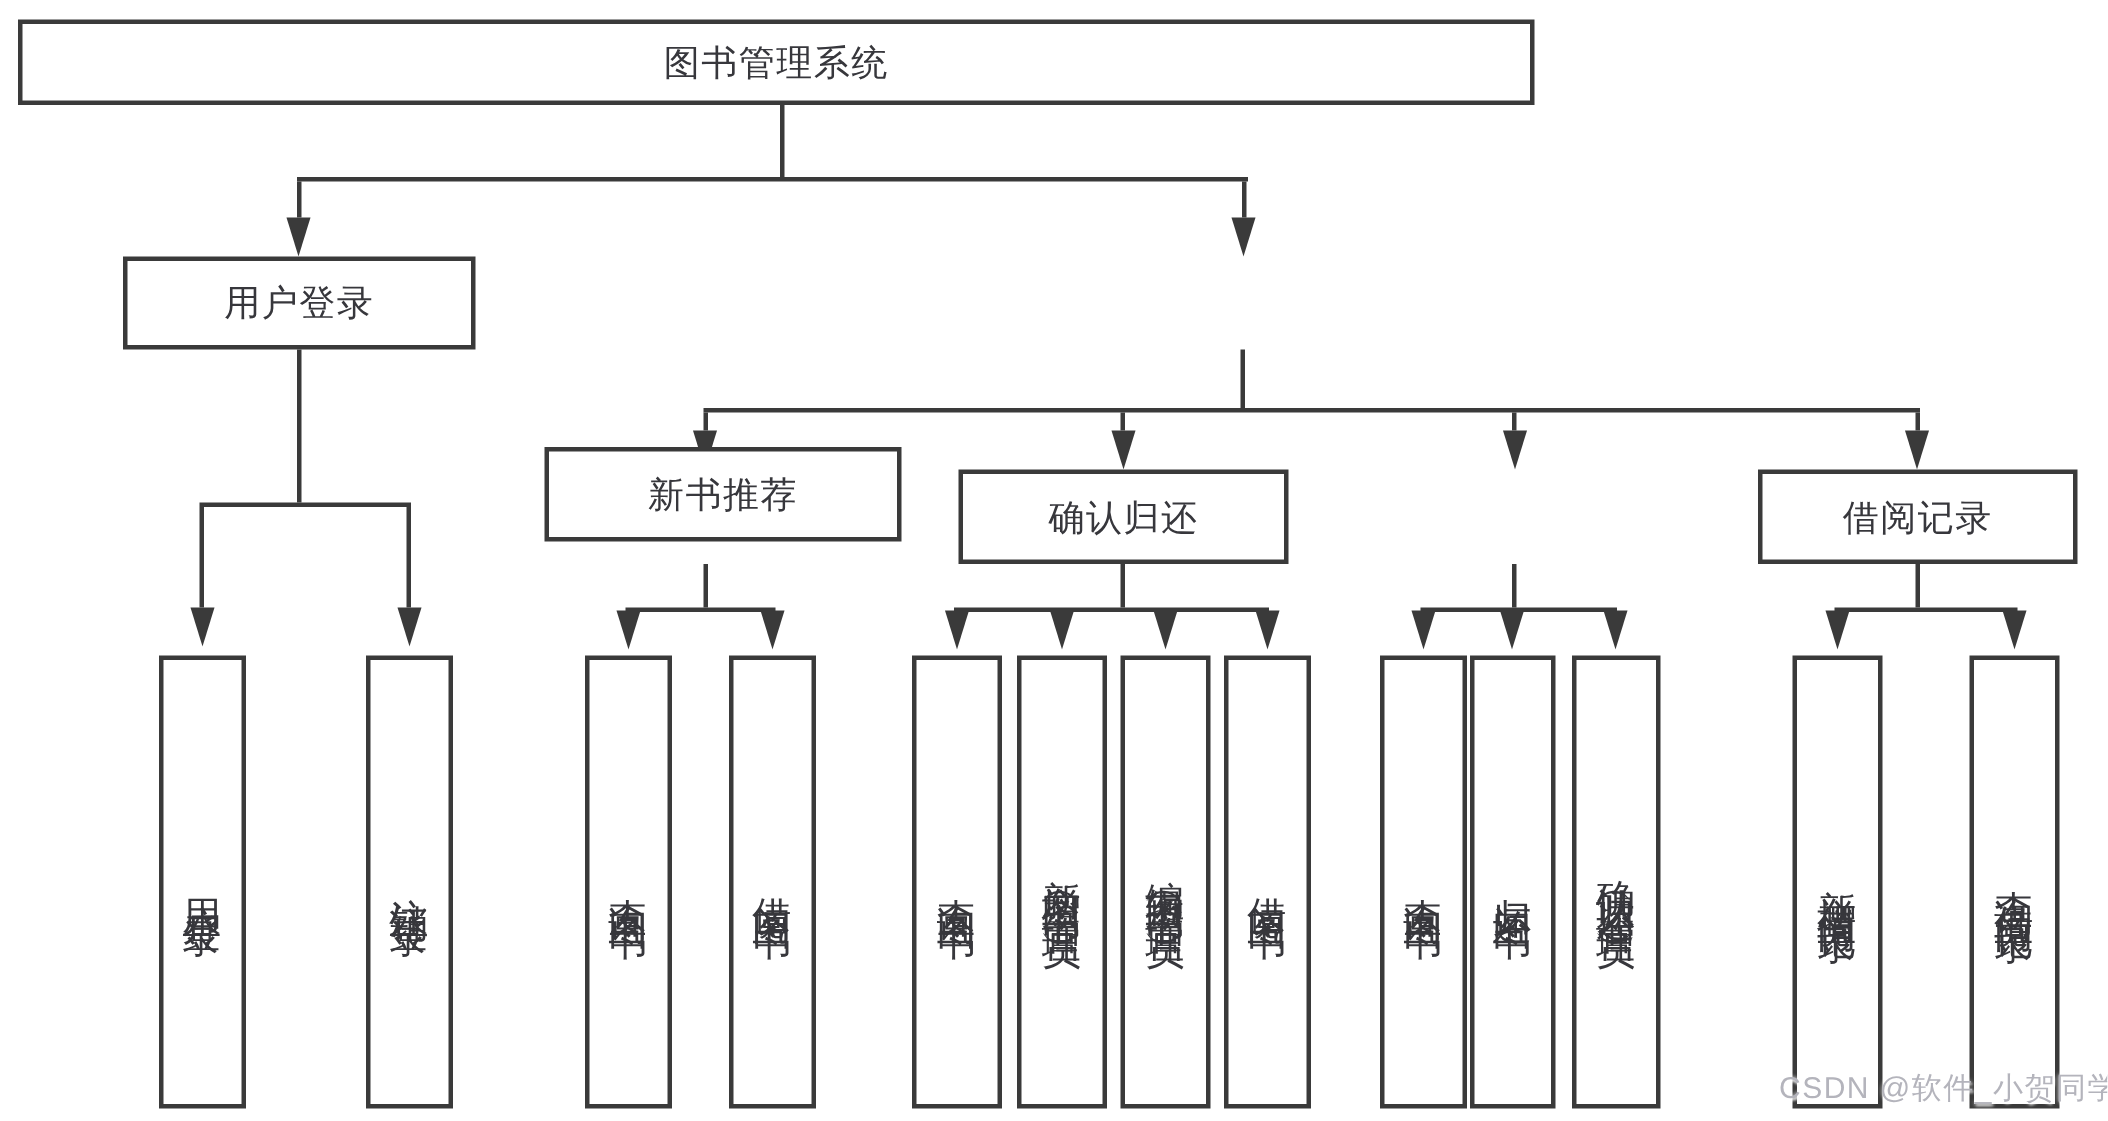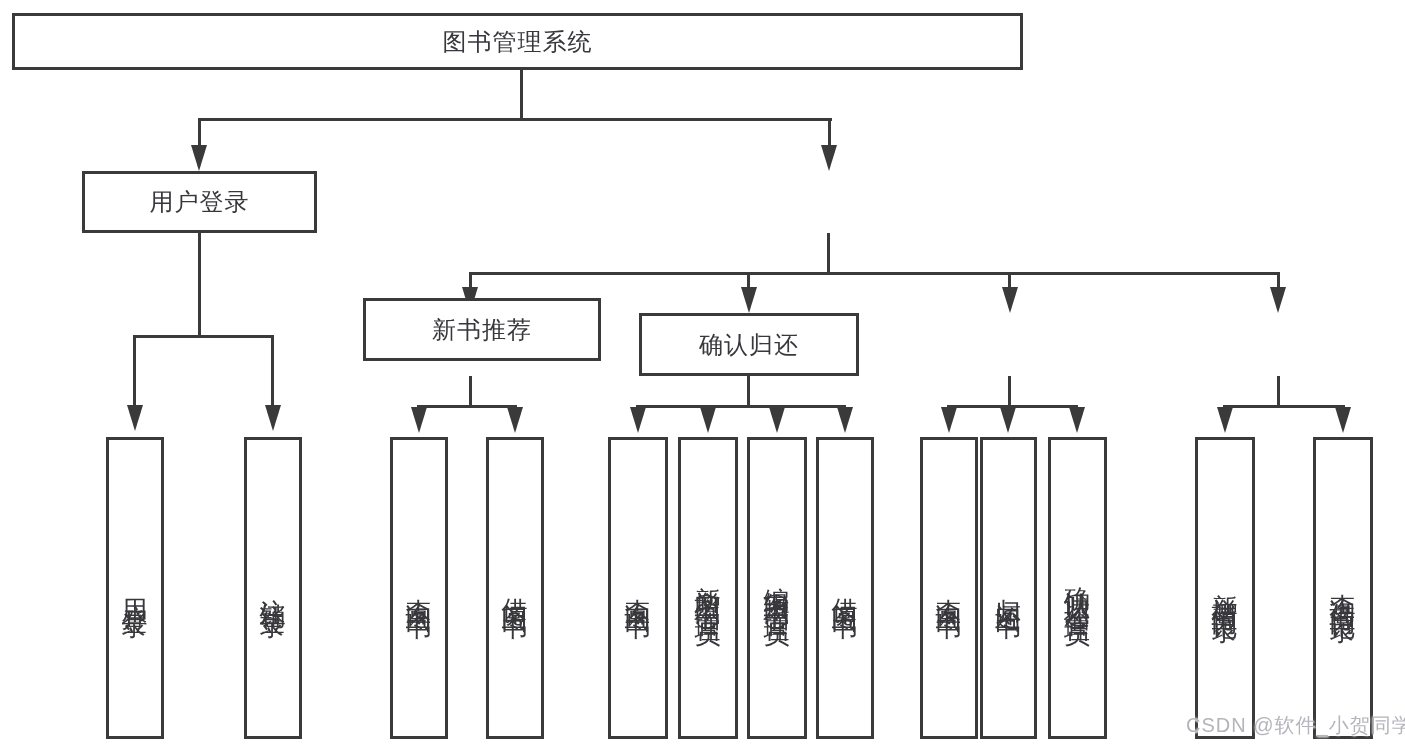--- a/index.html
+++ b/index.html
@@ -83,20 +83,21 @@
   <div class="arrow" style="left:462px;top:287px"></div>
   <div class="line" style="left:747px;top:275px;width:3px;height:12px"></div>
   <div class="arrow" style="left:741px;top:287px"></div>
   <div class="line" style="left:1008px;top:275px;width:3px;height:12px"></div>
   <div class="arrow" style="left:1002px;top:287px"></div>
   <div class="line" style="left:1277px;top:275px;width:3px;height:12px"></div>
   <div class="arrow" style="left:1270px;top:287px"></div>
 
   <div class="box h" style="left:363px;top:298px;width:238px;height:63px">新书推荐</div>
   <div class="box h" style="left:639px;top:313px;width:220px;height:63px">确认归还</div>
+  <div class="box h" style="left:1172px;top:313px;width:213px;height:63px">借阅记录</div>
 
   <div class="line" style="left:469px;top:376px;width:3px;height:29px"></div>
   <div class="line" style="left:417px;top:405px;width:100px;height:3px"></div>
   <div class="arrow" style="left:411px;top:407px"></div>
   <div class="arrow" style="left:507px;top:407px"></div>
 
   <div class="line" style="left:747px;top:376px;width:3px;height:29px"></div>
   <div class="line" style="left:636px;top:405px;width:210px;height:3px"></div>
   <div class="arrow" style="left:630px;top:407px"></div>
   <div class="arrow" style="left:700px;top:407px"></div>

